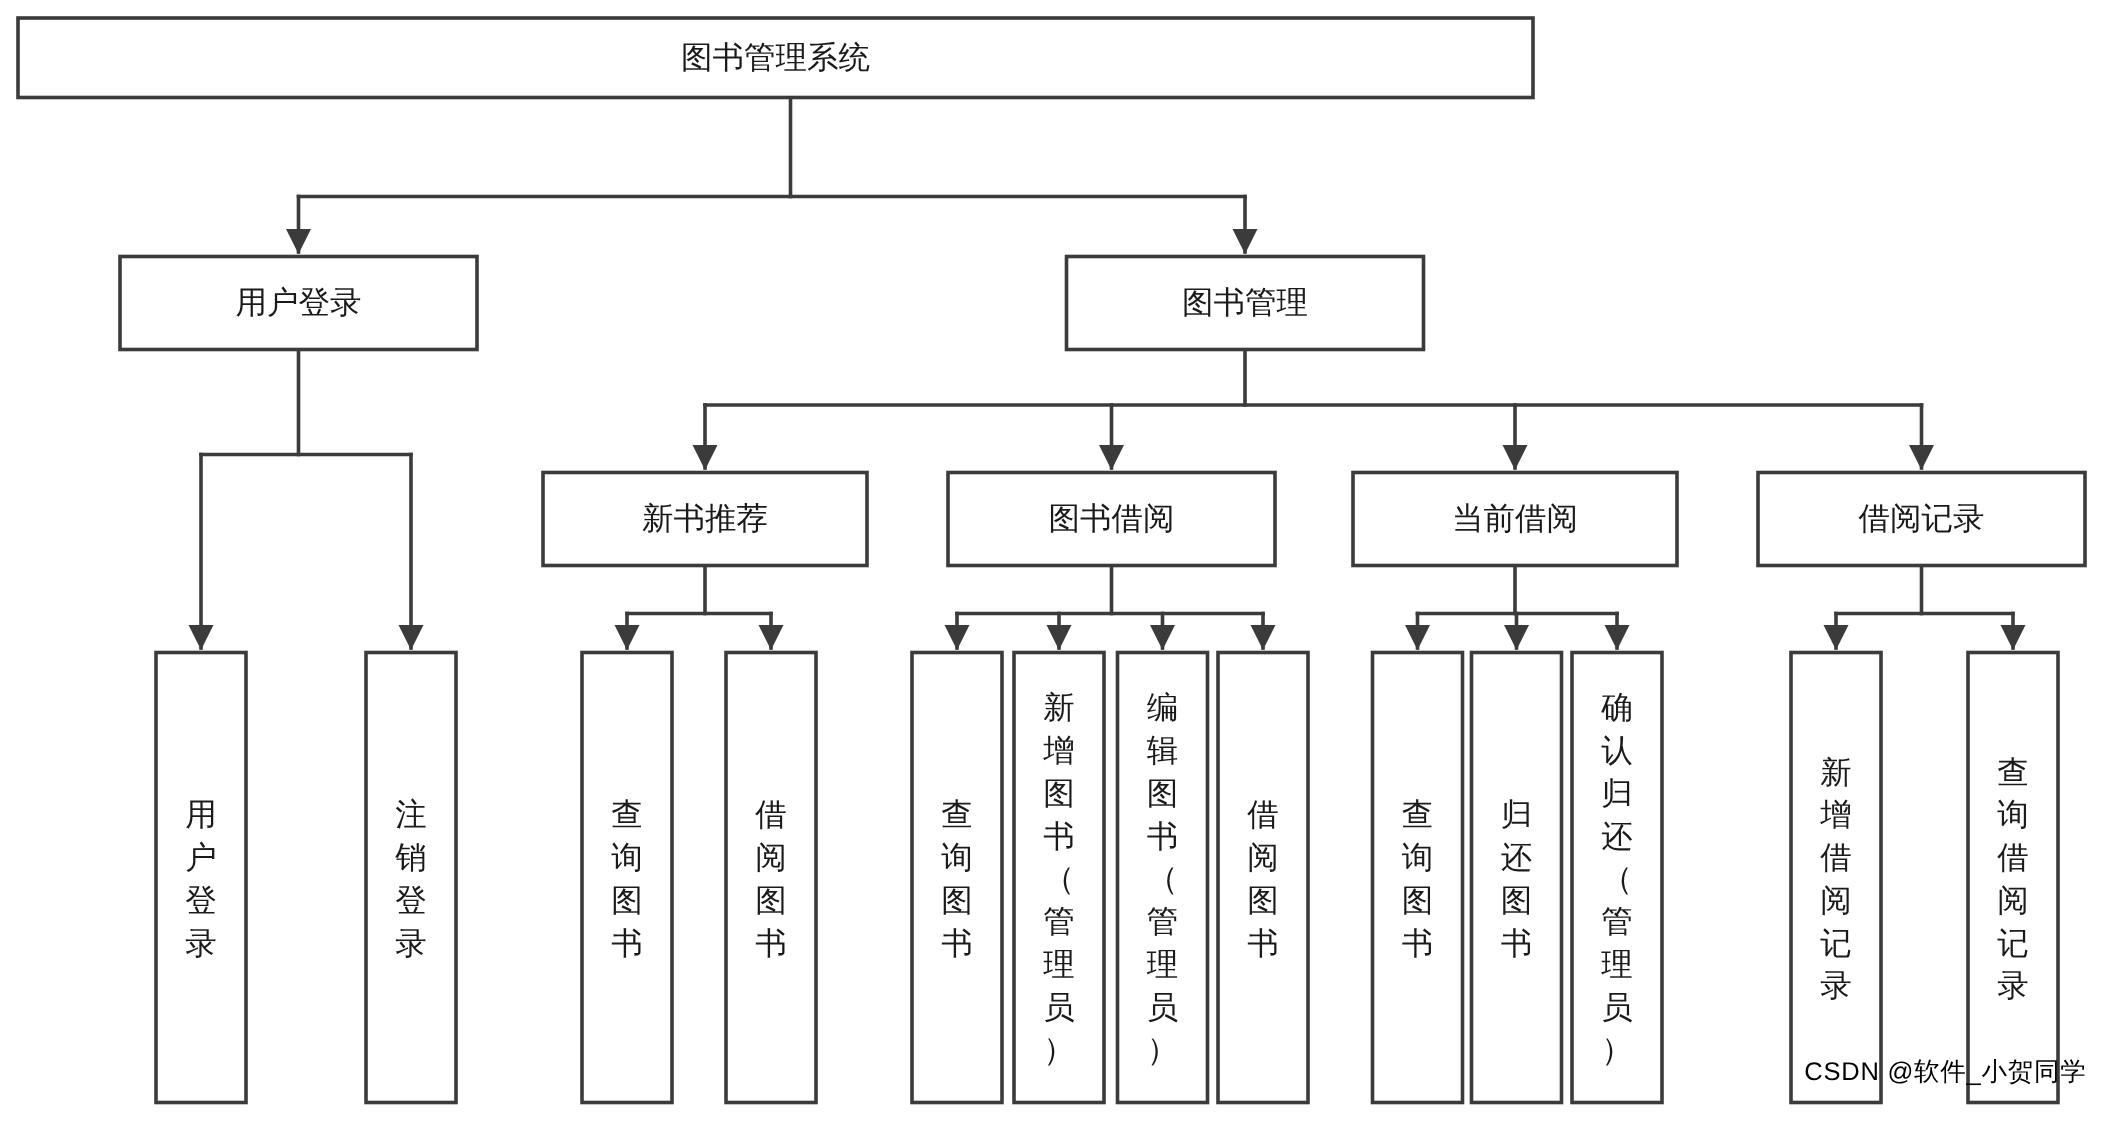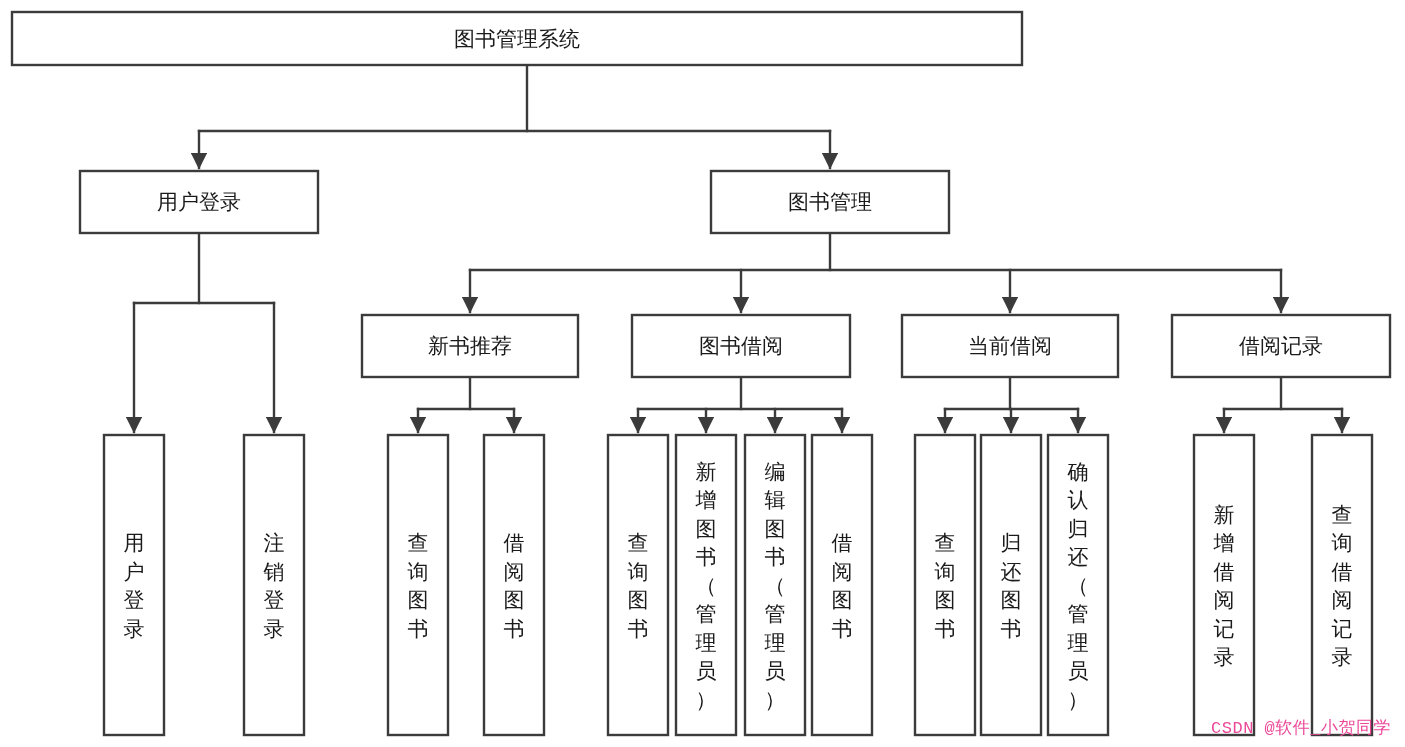--- a/index.html
+++ b/index.html
@@ -46,24 +46,24 @@
   }
   .node-label-v {
     font-family: "Liberation Sans", "DejaVu Sans", sans-serif;
     font-size: 21px;
     fill: #1a1a1a;
     text-anchor: middle;
   }
   .watermark {
     position: absolute;
     right: 14px;
-    bottom: 8px;
-    font-family: Liberation Mono, monospace;
+    bottom: 21px;
+    font-family: Liberation Sans, sans-serif;
     font-size: 17px;
-    color: #ec4899;
+    color: #000000;
     white-space: nowrap;
     letter-spacing: 0.5px;
   }
 </style>
 </head>
 <body>
 
 <div id="diagram-root">
 
   <svg class="diagram" viewBox="0 0 1405 747">

